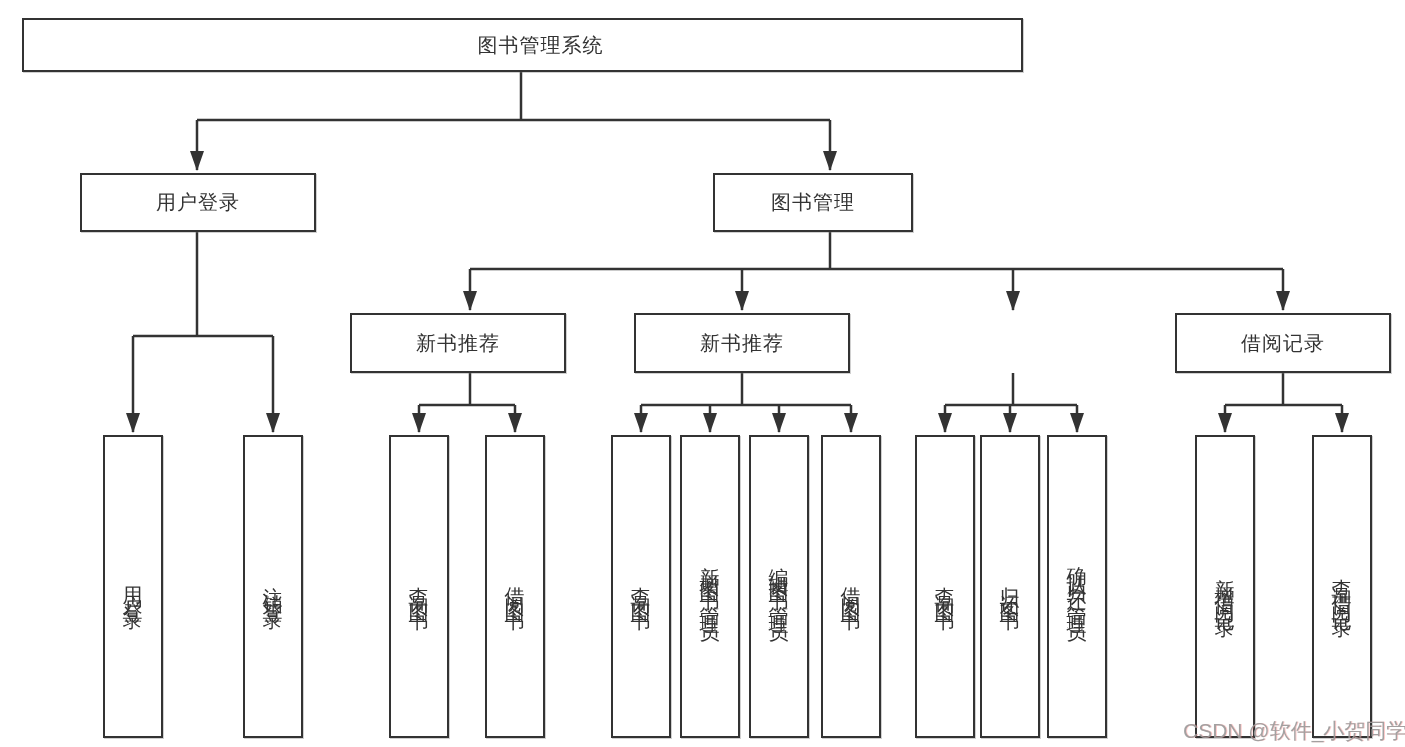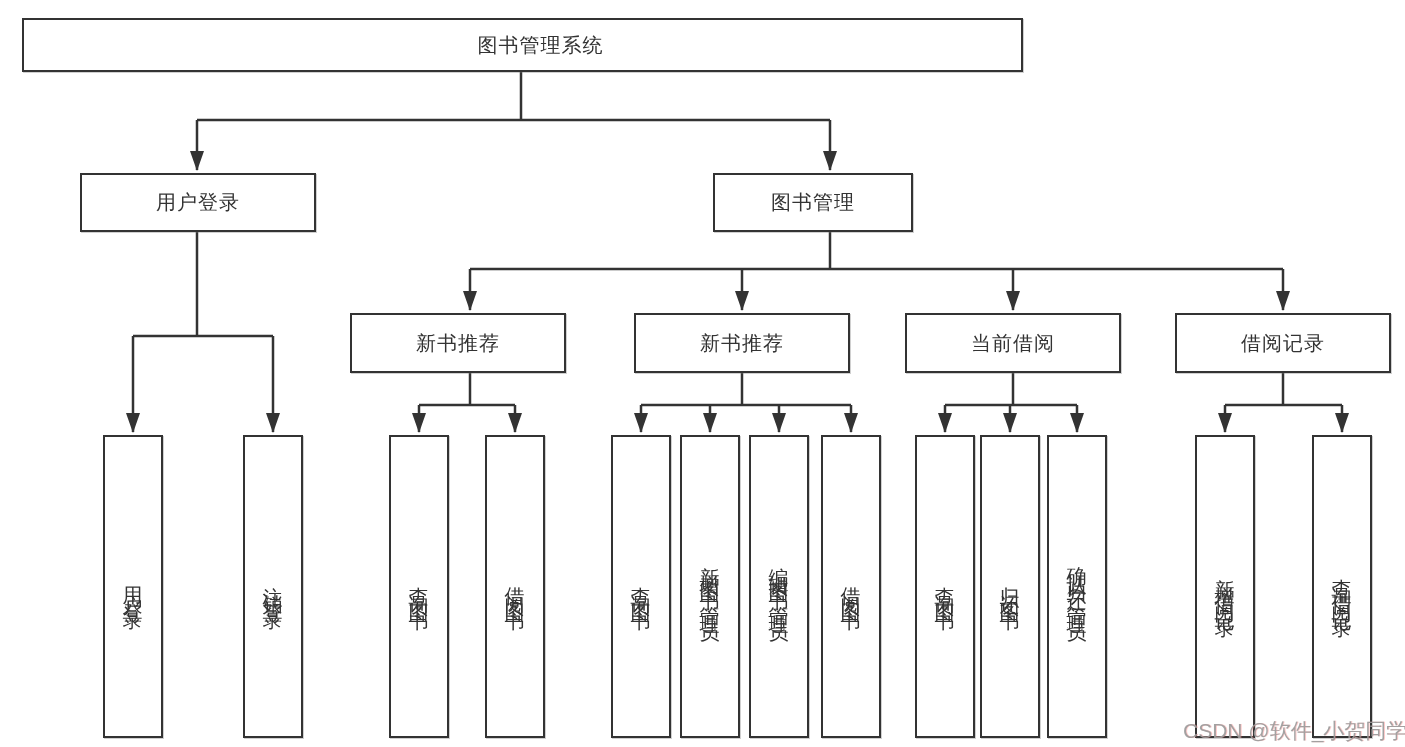--- a/index.html
+++ b/index.html
@@ -111,23 +111,20 @@
   <div class="node h-node lv2-b">
     <span>图书管理</span>
   </div>
 
   <div class="node h-node lv3" style="left:350px;">
     <span>新书推荐</span>
   </div>
   <div class="node h-node lv3" style="left:634px;">
     <span>新书推荐</span>
   </div>
-  <div class="node h-node lv3" style="left:905px;">
-    <span>当前借阅</span>
-  </div>
   <div class="node h-node lv3" style="left:1175px;">
     <span>借阅记录</span>
   </div>
 
   <div class="node leaf" style="left:103px;">
     <span class="vtxt">用户登录</span>
   </div>
   <div class="node leaf" style="left:243px;">
     <span class="vtxt">注销登录</span>
   </div>

